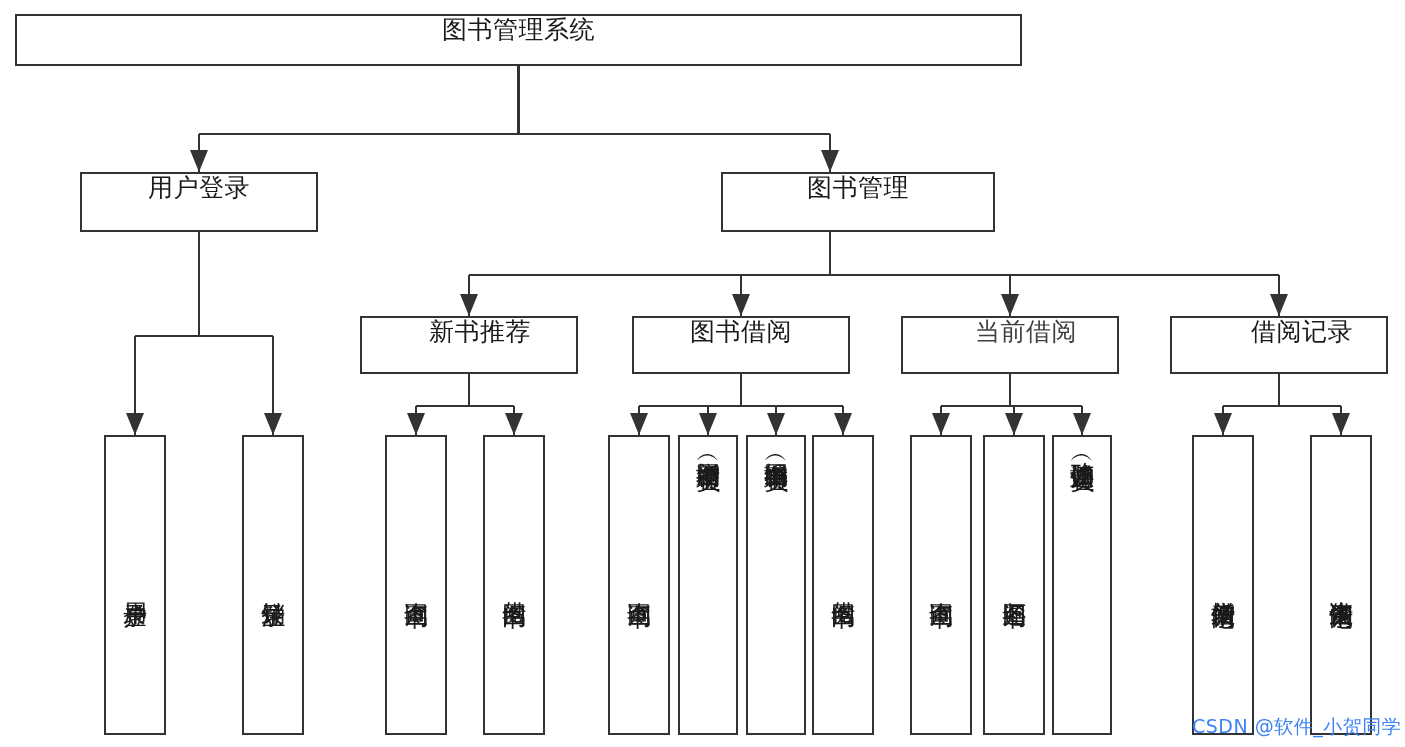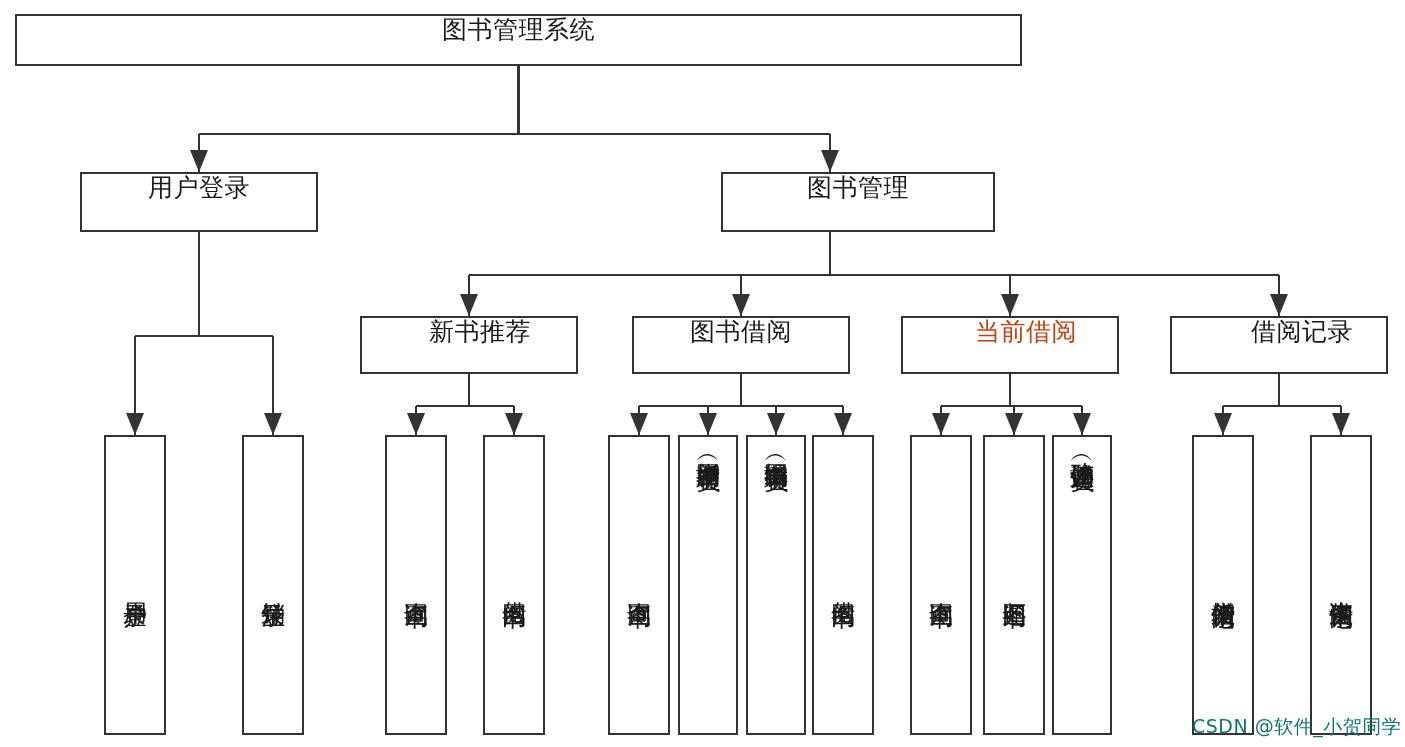--- a/index.html
+++ b/index.html
@@ -58,21 +58,21 @@
     top: 0;
     width: 1405px;
     height: 747px;
     pointer-events: none;
   }
   #watermark {
     position: absolute;
     left: 1192px;
     top: 714px;
     font-size: 19px;
-    color: #0f766e;
+    color: #3b82f6;
     white-space: nowrap;
     letter-spacing: 0.5px;
   }
 </style>
 </head>
 <body>
 
 <div id="diagram-root">
   <svg id="edge-layer" viewBox="0 0 1405 747" xmlns="http://www.w3.org/2000/svg">
       <line x1="518.5" y1="66" x2="518.5" y2="134" stroke="#333333" stroke-width="2.5" shape-rendering="crispEdges"></line>
@@ -138,21 +138,21 @@
       <div class="node-box level2" style="left: 712px; top: 172px; width: 274px; height: 60px; border-color: rgb(51, 51, 51); background: rgb(255, 255, 255); margin-left: 9px;">
         <span class="node-label-h" style="color: rgb(26, 26, 26);">图书管理</span>
       </div>
       <div class="node-box level3" style="left: 360px; top: 316px; width: 218px; height: 58px; border-color: rgb(51, 51, 51); background: rgb(255, 255, 255); padding-left: 22px;">
         <span class="node-label-h" style="color: rgb(26, 26, 26);">新书推荐</span>
       </div>
       <div class="node-box level3" style="left: 632px; top: 316px; width: 218px; height: 58px; border-color: rgb(51, 51, 51); background: rgb(255, 255, 255);">
         <span class="node-label-h" style="color: rgb(26, 26, 26);">图书借阅</span>
       </div>
       <div class="node-box level3" style="left: 901px; top: 316px; width: 218px; height: 58px; border-color: rgb(51, 51, 51); background: rgb(255, 255, 255);">
-        <span class="node-label-h" style="color: #c2410c; margin-left: 32px;">当前借阅</span>
+        <span class="node-label-h" style="color: #404040; margin-left: 32px;">当前借阅</span>
       </div>
       <div class="node-box level3" style="left: 1170px; top: 316px; width: 218px; height: 58px; border-color: rgb(51, 51, 51); background: rgb(255, 255, 255);">
         <span class="node-label-h" style="color: rgb(26, 26, 26); margin-left: 46px;">借阅记录</span>
       </div>
       <div class="node-box leaf centered" style="left: 104px; top: 435px; width: 62px; height: 300px; border-color: rgb(51, 51, 51); background: rgb(255, 255, 255);">
         <span class="node-label-v" style="color: rgb(26, 26, 26);">用户登录</span>
       </div>
       <div class="node-box leaf centered" style="left: 242px; top: 435px; width: 62px; height: 300px; border-color: rgb(51, 51, 51); background: rgb(255, 255, 255);">
         <span class="node-label-v" style="color: rgb(26, 26, 26);">注销登录</span>
       </div>

